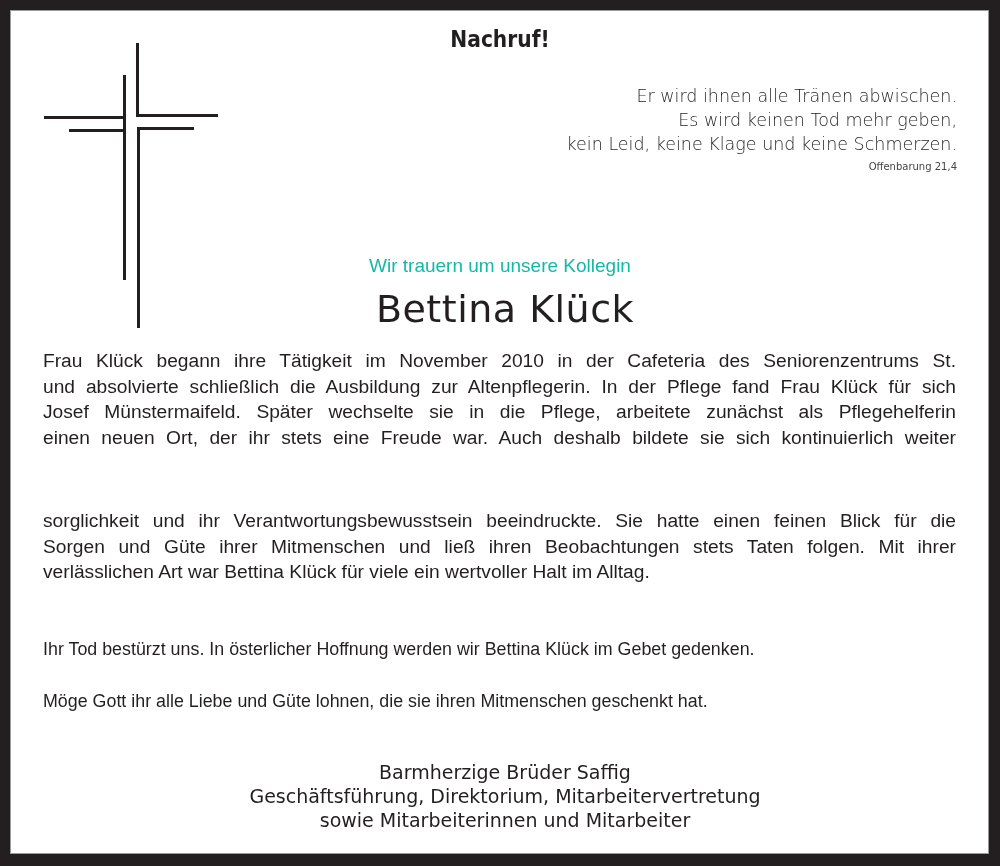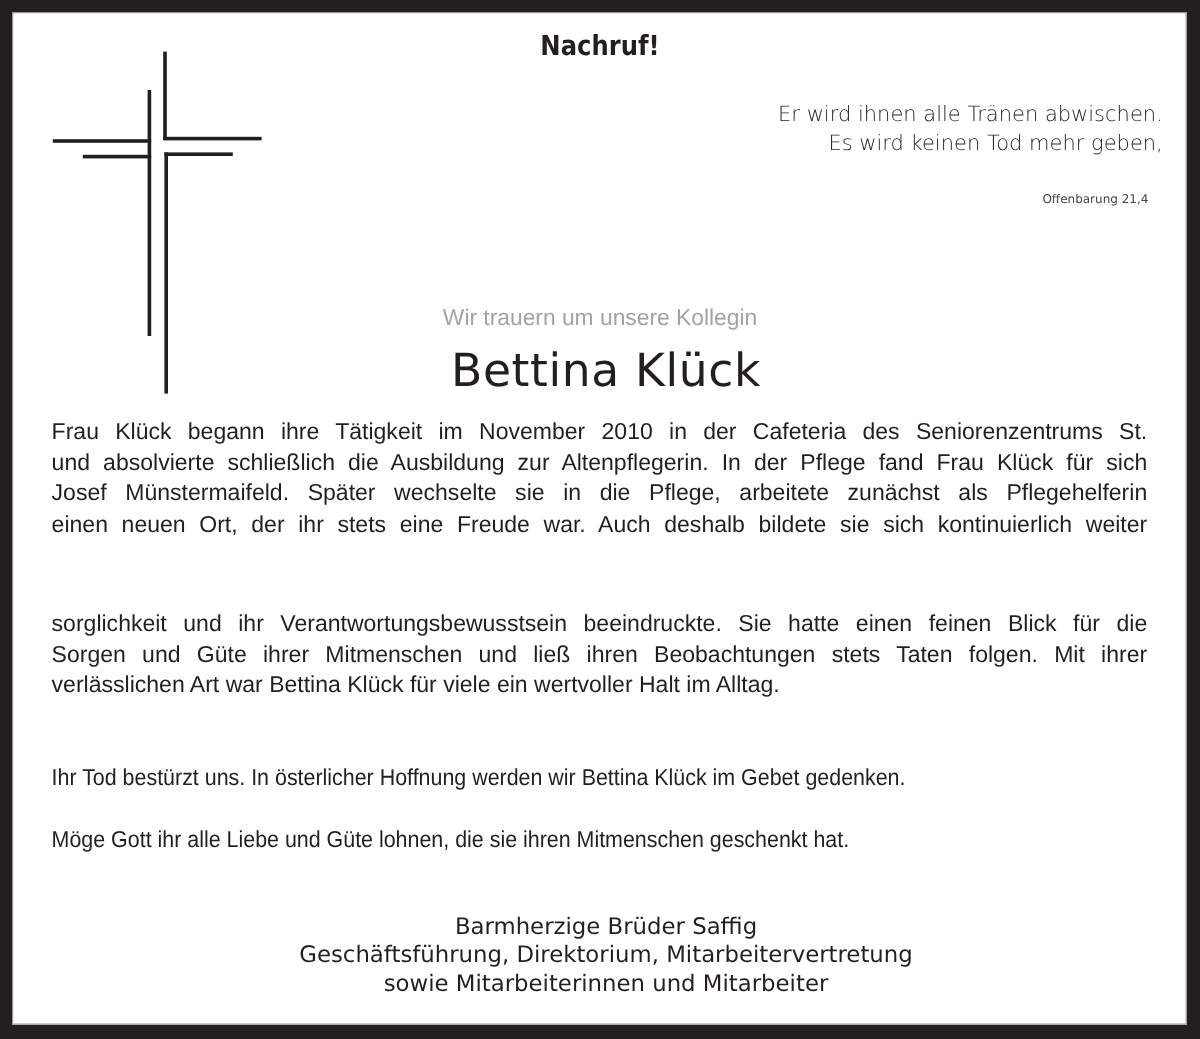--- a/index.html
+++ b/index.html
@@ -8,32 +8,32 @@
     position: absolute; left: 10px; top: 10px; width: 979px; height: 844px;
     background: #ffffff; box-shadow: inset 0 0 0 1px #9a9a9a;
   }
   .cross .bar { position: absolute; background: #231f20; }
   .title {
     position: absolute; left: 0; width: 1000px; top: 26px; text-align: center;
     font-family: "DejaVu Sans", sans-serif; font-weight: bold; font-size: 23px;
     color: #231f20; letter-spacing: 0px; transform: scaleX(0.88);
   }
   .verse {
-    position: absolute; right: 31px; top: 84px; text-align: right;
+    position: absolute; right: 43px; top: 84px; text-align: right;
     font-family: "DejaVu Sans", sans-serif; font-size: 17.5px; line-height: 24px;
     color: #231f20; font-weight: 300;
   }
   .verse .line { display: block; white-space: nowrap; }
   .verse-ref {
     position: absolute; right: 43px; top: 161px;
     font-family: "DejaVu Sans", sans-serif; font-size: 10px; color: #444;
   }
   .mourn {
     position: absolute; left: 0; width: 1000px; top: 255px; text-align: center;
-    font-family: "Liberation Sans", sans-serif; font-size: 19px; color: #a3a3a3;
+    font-family: "Liberation Sans", sans-serif; font-size: 19px; color: #14b8a6;
   }
   .name {
     position: absolute; left: 0; width: 1010px; top: 287px; text-align: center;
     font-family: "DejaVu Sans", sans-serif; font-size: 38px; color: #231f20;
     letter-spacing: 0.5px;
   }
   .body-text {
     position: absolute; left: 43px; width: 913px;
     font-family: "Liberation Sans", sans-serif; font-size: 19.2px; line-height: 25.5px;
     color: #231f20;
@@ -68,20 +68,21 @@
     <div class="bar" style="left:127px; top:117px; width:3px; height:201px;"></div>
     <div class="bar" style="left:127px; top:117px; width:57px; height:3px;"></div>
   </div>
 </div>
 
 <div class="title">Nachruf!</div>
 
 <div class="verse">
   <span class="line">Er wird ihnen alle Tränen abwischen.</span>
   <span class="line">Es wird keinen Tod mehr geben,</span>
+  <span class="line">kein Leid, keine Klage und keine Schmerzen.</span>
 </div>
 <div class="verse-ref">Offenbarung 21,4</div>
 
 <div class="mourn">Wir trauern um unsere Kollegin</div>
 <div class="name">Bettina Klück</div>
 
 <div class="body-text p1">
   <span class="ln">Frau Klück begann ihre Tätigkeit im November 2010 in der Cafeteria des Seniorenzentrums St.</span>
   <span class="ln">und absolvierte schließlich die Ausbildung zur Altenpflegerin. In der Pflege fand Frau Klück für sich</span>
   <span class="ln">Josef Münstermaifeld. Später wechselte sie in die Pflege, arbeitete zunächst als Pflegehelferin</span>

